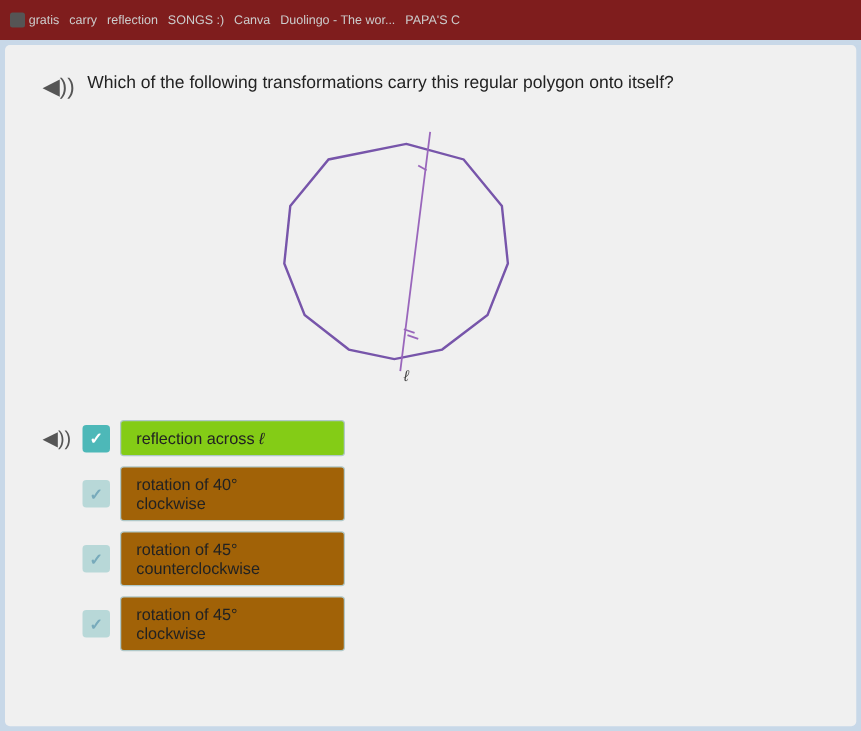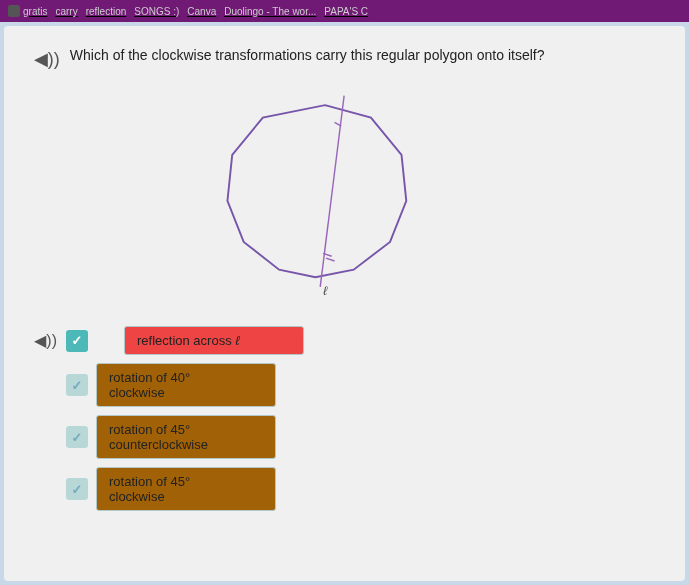--- a/index.html
+++ b/index.html
@@ -8,28 +8,27 @@
       width: 689px;
       height: 585px;
       background: #c8d8e8;
       font-family: Arial, sans-serif;
       overflow: hidden;
       display: flex;
       flex-direction: column;
     }
 
     .top-bar {
-      background: #701a75;
-      height: 22px;
+      background: #7f1d1d;
+      height: 32px;
       display: flex;
       align-items: center;
       padding: 0 8px;
       gap: 8px;
       flex-shrink: 0;
-      text-decoration: underline;
     }
 
     .top-bar-item {
       color: #ccc;
       font-size: 10px;
       display: flex;
       align-items: center;
       gap: 3px;
     }
 
@@ -133,22 +132,21 @@
       background: #a16207;
       border: 1px solid #b0c8c8;
       border-radius: 3px;
       padding: 6px 12px;
       font-size: 13px;
       color: #222;
       min-width: 180px;
     }
 
     .answer-label.highlighted {
-      background: #ef4444;
-      margin-left: 28px;
+      background: #84cc16;
     }
 
     .italic-text {
       font-style: italic;
     }
 
     .spacer {
       width: 24px;
     }
   </style>
@@ -177,21 +175,21 @@
   </span>
   <span class="top-bar-item">
     <span>PAPA'S C</span>
   </span>
 </div>
 
 <div class="main-content">
 
   <div class="question-header">
     <span class="speaker-icon">◀))</span>
-    <span class="question-text">Which of the clockwise transformations carry this regular polygon onto itself?</span>
+    <span class="question-text">Which of the following transformations carry this regular polygon onto itself?</span>
   </div>
 
   <div class="polygon-area">
     <svg class="polygon-svg" viewBox="0 0 220 230">
 
       <polygon points="110,20 158,33 190,72 195,120 178,163 140,192 100,200 62,192 25,163 8,120 13,72 45,33" fill="none" stroke="#7755aa" stroke-width="2"></polygon>
 
       <line x1="130" y1="10" x2="105" y2="210" stroke="#9966bb" stroke-width="1.5"></line>
 
       <line x1="120" y1="38" x2="127" y2="42" stroke="#9966bb" stroke-width="1.5"></line>

